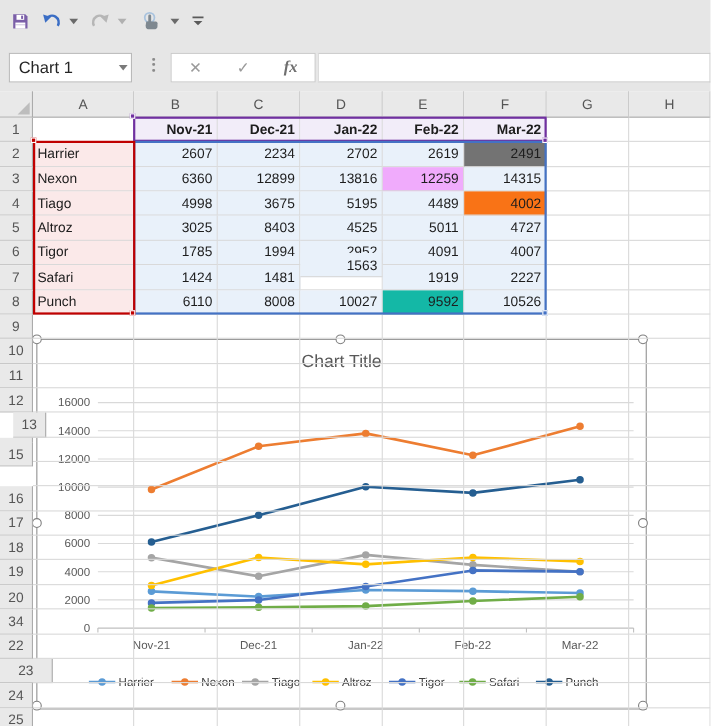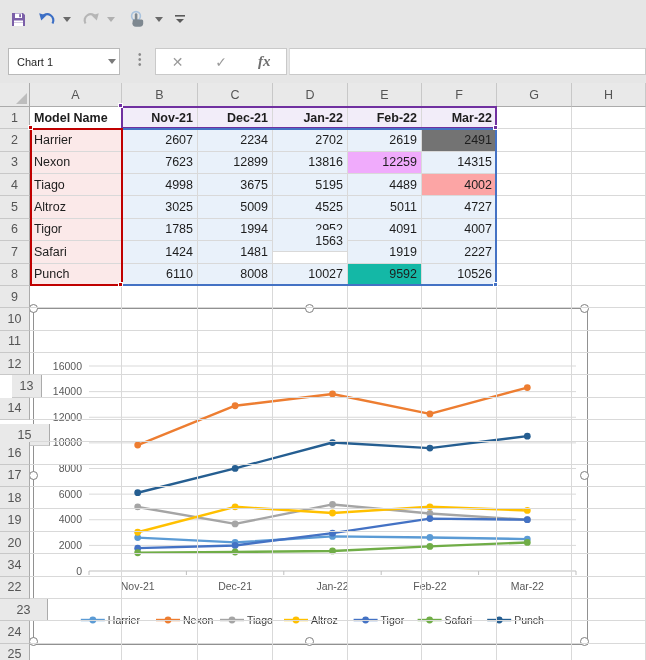--- a/index.html
+++ b/index.html
@@ -9,21 +9,21 @@
 
   
   .qat { position:absolute; left:0; top:0; width:646px; height:44px; background:#E6E6E6; }
   .qat-btn { position:absolute; top:8px; height:22px; display:flex; align-items:center; justify-content:center; cursor:default; }
   .chev { width:0; height:0; border-left:4px solid transparent; border-right:4px solid transparent; border-top:5px solid #6a6a6a; }
   .chev.dis { border-top-color:#b0b0b0; }
 
   
   .fbar { position:absolute; left:0; top:44px; width:646px; height:39px; background:#E6E6E6; }
   .namebox { position:absolute; left:8px; top:4px; width:112px; height:27px; background:#fff; border:1px solid #b9b9b9; display:flex; align-items:center; }
-  .namebox input { border:0; outline:0; width:86px; margin-left:8px; font-size:11px; color:#262626; font-family:inherit; background:transparent; }
+  .namebox input { border:0; outline:0; width:86px; margin-left:8px; font-size:15px; color:#262626; font-family:inherit; background:transparent; }
   .nb-drop { width:20px; height:100%; display:flex; align-items:center; justify-content:center; border-left:1px solid transparent; }
   .dots { position:absolute; left:138px; top:8px; width:4px; height:20px; color:#8a8a8a; font-size:10px; line-height:5px; letter-spacing:0; }
   .fxgroup { position:absolute; left:155px; top:4px; width:132px; height:27px; background:#fff; border:1px solid #c9c9c9; display:flex; align-items:center; }
   .fxgroup .fbtn { flex:1; text-align:center; color:#9a9a9a; font-size:14px; }
   .fxgroup .fx { font-family:"Liberation Serif","DejaVu Serif",serif; font-style:italic; font-weight:bold; color:#6f6f6f; font-size:15px; }
   .finput { position:absolute; left:289px; top:4px; width:357px; height:27px; background:#fff; border:1px solid #c9c9c9; border-left:1px solid #dcdcdc; font-size:13px; padding:0 6px; outline:0; font-family:inherit; }
 
   
   .sheet { position:absolute; left:0; top:83px; width:646px; height:577px; background:#fff; }
   .colhead, .rowhead, .corner { position:absolute; background:#E9E9E9; border-right:1px solid #C8C8C8; border-bottom:1px solid #ABABAB; color:#555; font-size:12.5px; display:flex; align-items:center; justify-content:center; }
@@ -105,20 +105,21 @@
       <div class="fbtn">✕</div>
       <div class="fbtn">✓</div>
       <div class="fbtn fx">fx</div>
     </div>
     <input class="finput" value="" style="">
   </div>
 
   <div class="sheet" id="sheet">
 
     <div class="chart" id="chart">
+      <div class="chart-title">Chart Title</div>
       <svg id="plot" width="555" height="337" viewBox="0 0 555 337" style="position:absolute;left:0;top:0;">
           <text x="48" y="265.5" text-anchor="end" font-size="10.5" fill="#595959" font-family="Liberation Sans, sans-serif">0</text>
           <line x1="55" y1="236.375" x2="542" y2="236.375" stroke="#D9D9D9" stroke-width="1"></line>
           <text x="48" y="239.875" text-anchor="end" font-size="10.5" fill="#595959" font-family="Liberation Sans, sans-serif">2000</text>
           <line x1="55" y1="210.75" x2="542" y2="210.75" stroke="#D9D9D9" stroke-width="1"></line>
           <text x="48" y="214.25" text-anchor="end" font-size="10.5" fill="#595959" font-family="Liberation Sans, sans-serif">4000</text>
           <line x1="55" y1="185.125" x2="542" y2="185.125" stroke="#D9D9D9" stroke-width="1"></line>
           <text x="48" y="188.625" text-anchor="end" font-size="10.5" fill="#595959" font-family="Liberation Sans, sans-serif">6000</text>
           <line x1="55" y1="159.5" x2="542" y2="159.5" stroke="#D9D9D9" stroke-width="1"></line>
           <text x="48" y="163" text-anchor="end" font-size="10.5" fill="#595959" font-family="Liberation Sans, sans-serif">8000</text>
@@ -231,21 +232,21 @@
       <div class="rowhead" style="left: 0px; top: 113.44px; width: 30px; height: 22.36px;">5</div>
       <div class="rowhead" style="left: 0px; top: 135.8px; width: 30px; height: 22.36px;">6</div>
       <div class="rowhead" style="left: 0px; top: 158.16px; width: 30px; height: 22.36px;">7</div>
       <div class="rowhead" style="left: 0px; top: 180.52px; width: 30px; height: 22.36px;">8</div>
       <div class="rowhead" style="left: 0px; top: 202.88px; width: 30px; height: 22.36px;">9</div>
       <div class="rowhead" style="left: 0px; top: 225.24px; width: 30px; height: 22.36px;">10</div>
       <div class="rowhead" style="left: 0px; top: 247.6px; width: 30px; height: 22.36px;">11</div>
       <div class="rowhead" style="left: 0px; top: 269.96px; width: 30px; height: 22.36px;">12</div>
       <div class="rowhead" style="left: 12px; top: 292.32px; width: 30px; height: 22.36px;">13</div>
       <div class="rowhead" style="left: 0px; top: 314.68px; width: 30px; height: 22.36px;">14</div>
-      <div class="rowhead" style="left: 0px; top: 341px; width: 50px; height: 22.36px;">15</div>
+      <div class="rowhead" style="left: 0px; top: 319px; width: 30px; height: 22.36px;">15</div>
       <div class="rowhead" style="left: 0px; top: 359.4px; width: 30px; height: 22.36px;">16</div>
       <div class="rowhead" style="left: 0px; top: 381.76px; width: 30px; height: 22.36px;">17</div>
       <div class="rowhead" style="left: 0px; top: 404.12px; width: 30px; height: 22.36px;">18</div>
       <div class="rowhead" style="left: 0px; top: 426.48px; width: 30px; height: 22.36px;">19</div>
       <div class="rowhead" style="left: 0px; top: 448.84px; width: 30px; height: 22.36px;">20</div>
       <div class="rowhead" style="left: 0px; top: 471.2px; width: 30px; height: 22.36px;">34</div>
       <div class="rowhead" style="left: 0px; top: 493.56px; width: 30px; height: 22.36px;">22</div>
       <div class="rowhead" style="left: 0px; top: 515.92px; width: 48px; height: 22.36px;">23</div>
       <div class="rowhead" style="left: 0px; top: 538.28px; width: 30px; height: 22.36px;">24</div>
       <div class="rowhead" style="left: 0px; top: 560.64px; width: 30px; height: 22.36px;">25</div>
@@ -442,47 +443,46 @@
       <div class="cell" style="left: 497px; top: 538.28px; width: 75px; height: 22.36px;"></div>
       <div class="cell" style="left: 572px; top: 538.28px; width: 74px; height: 22.36px;"></div>
       <div class="cell" style="left: 30px; top: 560.64px; width: 92px; height: 22.36px;"></div>
       <div class="cell" style="left: 122px; top: 560.64px; width: 76px; height: 22.36px;"></div>
       <div class="cell" style="left: 198px; top: 560.64px; width: 75px; height: 22.36px;"></div>
       <div class="cell" style="left: 273px; top: 560.64px; width: 75px; height: 22.36px;"></div>
       <div class="cell" style="left: 348px; top: 560.64px; width: 74px; height: 22.36px;"></div>
       <div class="cell" style="left: 422px; top: 560.64px; width: 75px; height: 22.36px;"></div>
       <div class="cell" style="left: 497px; top: 560.64px; width: 75px; height: 22.36px;"></div>
       <div class="cell" style="left: 572px; top: 560.64px; width: 74px; height: 22.36px;"></div>
-      <div class="cell bold txt" style="left: 30px; top: 24px; width: 92px; height: 22.36px;">Model Name</div>
       <div class="cell bold num" style="left: 122px; top: 24px; width: 76px; height: 22.36px; background: rgb(242, 237, 249);">Nov-21</div>
       <div class="cell bold num" style="left: 198px; top: 24px; width: 75px; height: 22.36px; background: rgb(242, 237, 249);">Dec-21</div>
       <div class="cell bold num" style="left: 273px; top: 24px; width: 75px; height: 22.36px; background: rgb(242, 237, 249);">Jan-22</div>
       <div class="cell bold num" style="left: 348px; top: 24px; width: 74px; height: 22.36px; background: rgb(242, 237, 249);">Feb-22</div>
       <div class="cell bold num" style="left: 422px; top: 24px; width: 75px; height: 22.36px; background: rgb(242, 237, 249);">Mar-22</div>
       <div class="cell txt" style="left: 30px; top: 46.36px; width: 92px; height: 22.36px; background: rgb(251, 233, 233);">Harrier</div>
       <div class="cell num" style="left: 122px; top: 46.36px; width: 76px; height: 22.36px; background: rgb(233, 241, 250);">2607</div>
       <div class="cell num" style="left: 198px; top: 46.36px; width: 75px; height: 22.36px; background: rgb(233, 241, 250);">2234</div>
       <div class="cell num" style="left: 273px; top: 46.36px; width: 75px; height: 22.36px; background: rgb(233, 241, 250);">2702</div>
       <div class="cell num" style="left: 348px; top: 46.36px; width: 74px; height: 22.36px; background: rgb(233, 241, 250);">2619</div>
       <div class="cell num" style="left: 422px; top: 46.36px; width: 75px; height: 22.36px; background: #737373;">2491</div>
       <div class="cell txt" style="left: 30px; top: 68.72px; width: 92px; height: 22.36px; background: rgb(251, 233, 233);">Nexon</div>
-      <div class="cell num" style="left: 122px; top: 68.72px; width: 76px; height: 22.36px; background: rgb(233, 241, 250);">7623</div>
+      <div class="cell num" style="left: 122px; top: 68.72px; width: 76px; height: 22.36px; background: rgb(233, 241, 250);">6360</div>
       <div class="cell num" style="left: 198px; top: 68.72px; width: 75px; height: 22.36px; background: rgb(233, 241, 250);">12899</div>
       <div class="cell num" style="left: 273px; top: 68.72px; width: 75px; height: 22.36px; background: rgb(233, 241, 250);">13816</div>
       <div class="cell num" style="left: 348px; top: 68.72px; width: 74px; height: 22.36px; background: #f0abfc;">12259</div>
       <div class="cell num" style="left: 422px; top: 68.72px; width: 75px; height: 22.36px; background: rgb(233, 241, 250);">14315</div>
       <div class="cell txt" style="left: 30px; top: 91.08px; width: 92px; height: 22.36px; background: rgb(251, 233, 233);">Tiago</div>
       <div class="cell num" style="left: 122px; top: 91.08px; width: 76px; height: 22.36px; background: rgb(233, 241, 250);">4998</div>
       <div class="cell num" style="left: 198px; top: 91.08px; width: 75px; height: 22.36px; background: rgb(233, 241, 250);">3675</div>
       <div class="cell num" style="left: 273px; top: 91.08px; width: 75px; height: 22.36px; background: rgb(233, 241, 250);">5195</div>
       <div class="cell num" style="left: 348px; top: 91.08px; width: 74px; height: 22.36px; background: rgb(233, 241, 250);">4489</div>
-      <div class="cell num" style="left: 422px; top: 91.08px; width: 75px; height: 22.36px; background: #fca5a5;">4002</div>
+      <div class="cell num" style="left: 422px; top: 91.08px; width: 75px; height: 22.36px; background: #f97316;">4002</div>
       <div class="cell txt" style="left: 30px; top: 113.44px; width: 92px; height: 22.36px; background: rgb(251, 233, 233);">Altroz</div>
       <div class="cell num" style="left: 122px; top: 113.44px; width: 76px; height: 22.36px; background: rgb(233, 241, 250);">3025</div>
-      <div class="cell num" style="left: 198px; top: 113.44px; width: 75px; height: 22.36px; background: rgb(233, 241, 250);">5009</div>
+      <div class="cell num" style="left: 198px; top: 113.44px; width: 75px; height: 22.36px; background: rgb(233, 241, 250);">8403</div>
       <div class="cell num" style="left: 273px; top: 113.44px; width: 75px; height: 22.36px; background: rgb(233, 241, 250);">4525</div>
       <div class="cell num" style="left: 348px; top: 113.44px; width: 74px; height: 22.36px; background: rgb(233, 241, 250);">5011</div>
       <div class="cell num" style="left: 422px; top: 113.44px; width: 75px; height: 22.36px; background: rgb(233, 241, 250);">4727</div>
       <div class="cell txt" style="left: 30px; top: 135.8px; width: 92px; height: 22.36px; background: rgb(251, 233, 233);">Tigor</div>
       <div class="cell num" style="left: 122px; top: 135.8px; width: 76px; height: 22.36px; background: rgb(233, 241, 250);">1785</div>
       <div class="cell num" style="left: 198px; top: 135.8px; width: 75px; height: 22.36px; background: rgb(233, 241, 250);">1994</div>
       <div class="cell num" style="left: 273px; top: 135.8px; width: 75px; height: 22.36px; background: rgb(233, 241, 250);">2952</div>
       <div class="cell num" style="left: 348px; top: 135.8px; width: 74px; height: 22.36px; background: rgb(233, 241, 250);">4091</div>
       <div class="cell num" style="left: 422px; top: 135.8px; width: 75px; height: 22.36px; background: rgb(233, 241, 250);">4007</div>
       <div class="cell txt" style="left: 30px; top: 158.16px; width: 92px; height: 22.36px; background: rgb(251, 233, 233);">Safari</div>

